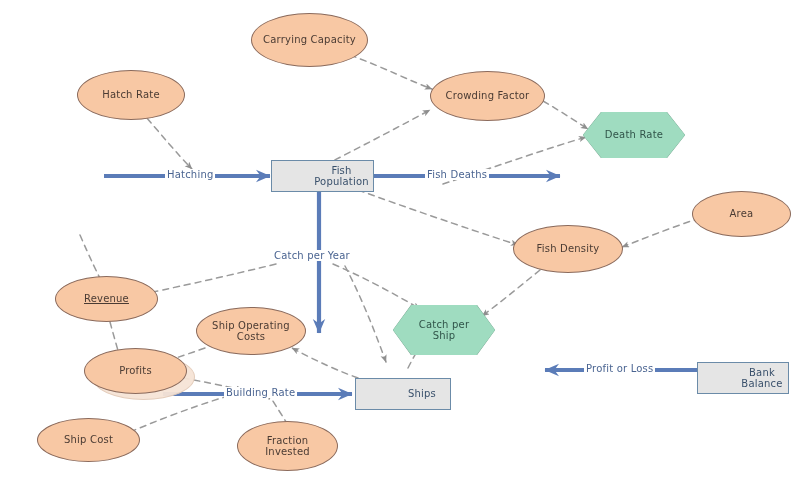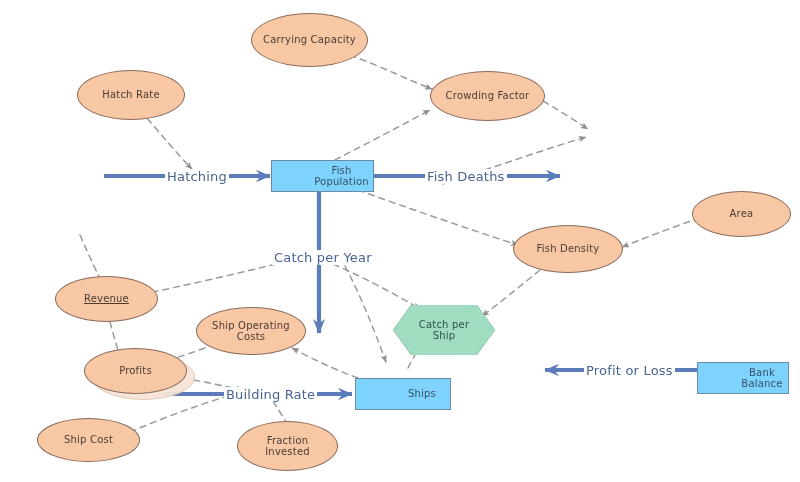--- a/index.html
+++ b/index.html
@@ -42,21 +42,21 @@
   }
   
   .node.aux {
     background: #f8c8a4;
     border: 1.6px solid #8a6a5c;
     border-radius: 50%;
     color: #4a3b33;
   }
   
   .node.stock {
-    background: #7dd3fc;
+    background: #e5e5e5;
     border: 1.6px solid #6b8ba8;
     color: #39506b;
     padding-left: 38px;
   }
   
   .node.hex {
     background: #9fdcc0;
     border: none;
     color: #31554a;
     clip-path: polygon(18% 0%, 82% 0%, 100% 50%, 82% 100%, 18% 100%, 0% 50%);
@@ -76,21 +76,21 @@
     border: 1.6px solid #e3cbb9;
     border-radius: 50%;
     color: #5a4a40;
     opacity: 0.95;
     font-size: 13px;
   }
   
   .flow-label {
     position: absolute;
     color: #4a6491;
-    font-size: 13px;
+    font-size: 10px;
     background: #ffffff;
     padding: 0 2px;
     white-space: nowrap;
     letter-spacing: 0.2px;
   }
 </style>
 </head>
 <body>
 
 <div id="canvas">
@@ -150,20 +150,26 @@
   <div class="flow-label" style="left:224px; top:387px;">Building Rate</div>
 
   <div class="flow-label" style="left:584px; top:363px;">Profit or Loss</div>
 
   <div class="node aux" style="left:251px; top:13px; width:117px; height:54px;">Carrying Capacity</div>
 
   <div class="node aux" style="left:77px; top:70px; width:108px; height:50px;">Hatch Rate</div>
 
   <div class="node aux" style="left:430px; top:71px; width:115px; height:50px;">Crowding Factor</div>
 
+  <div class="hexwrap" style="left:583px; top:112px; width:102px; height:46px;">
+    <div class="node hex">Death Rate</div>
+    <svg class="hex-outline" viewBox="0 0 102 46" preserveAspectRatio="none">
+      <polygon points="18.4,1 83.6,1 101,23 83.6,45 18.4,45 1,23" fill="none" stroke="#6f9a86" stroke-width="1.8"></polygon>
+    </svg>
+  </div>
 
   <div class="node stock" style="left:271px; top:160px; width:103px; height:32px;">Fish Population</div>
 
 
   <div class="node aux" style="left:692px; top:191px; width:99px; height:46px;">Area</div>
 
   <div class="node aux" style="left:513px; top:225px; width:110px; height:48px;">Fish Density</div>
 
   <div class="node aux" style="left:55px; top:276px; width:103px; height:46px;text-decoration:underline;">Revenue</div>
 

